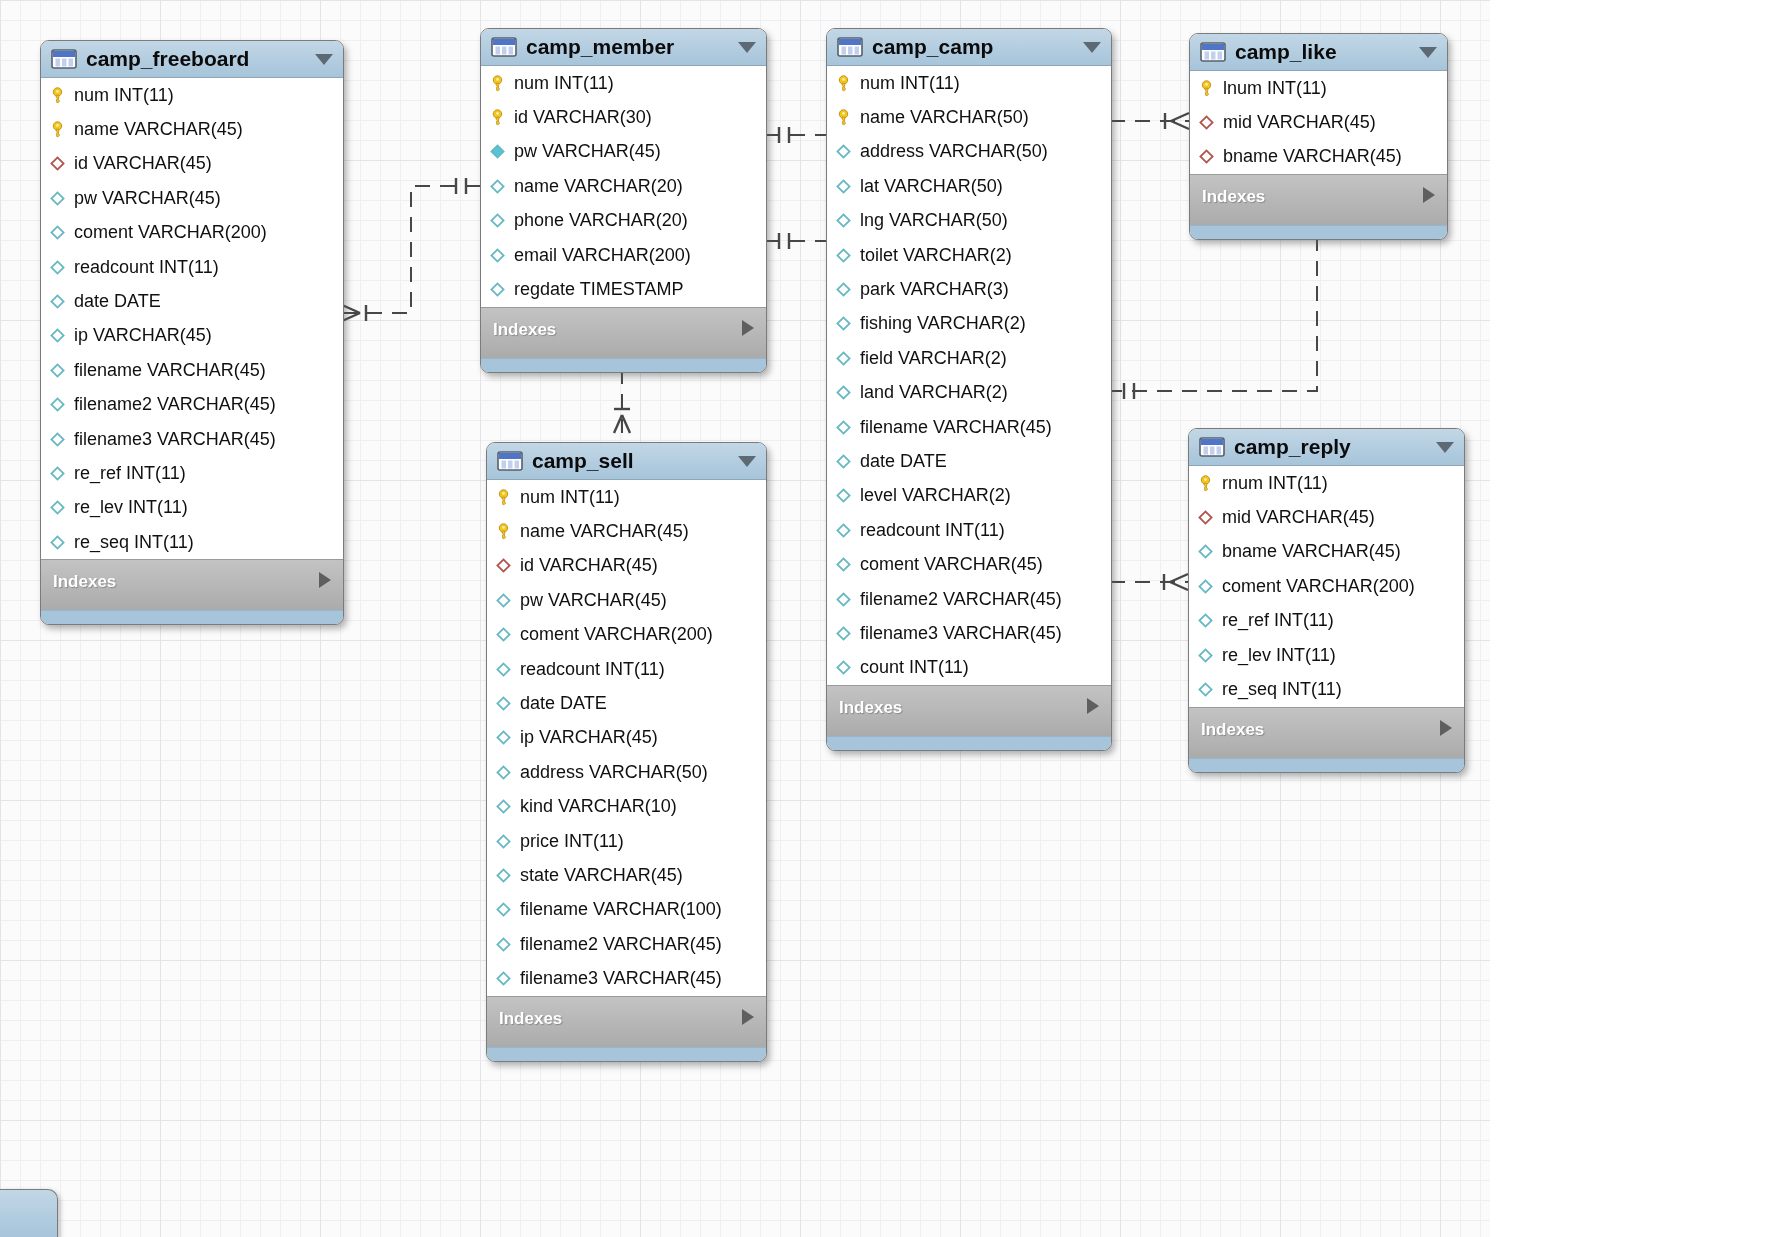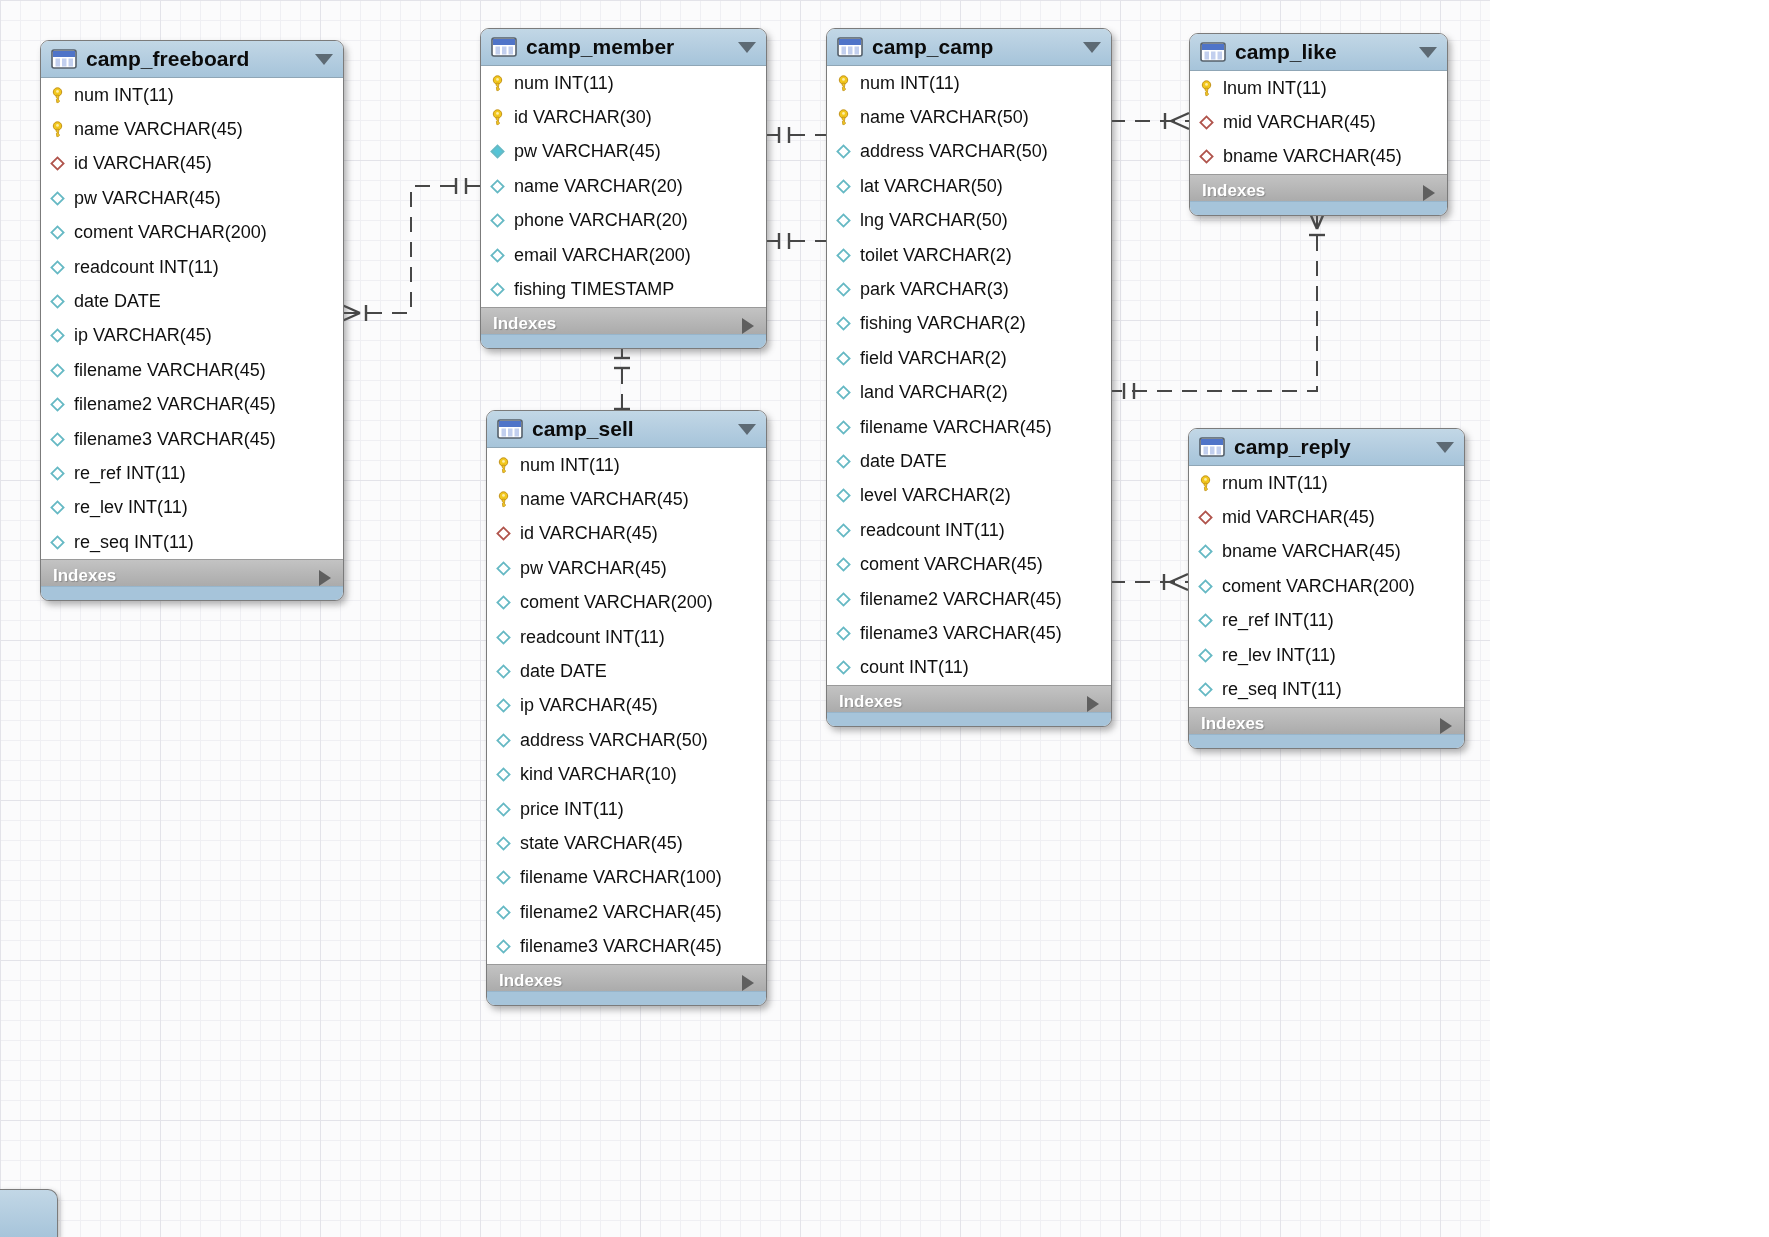--- a/index.html
+++ b/index.html
@@ -32,21 +32,21 @@
     margin-left:auto;width:0;height:0;flex:0 0 auto;
     border-left:9px solid transparent;border-right:9px solid transparent;
     border-top:11px solid #5d6a74;cursor:pointer;
   }
   .rows{background:#fff;}
   .row{height:34.4px;display:flex;align-items:center;padding:0 6px 0 8px;gap:8px;white-space:nowrap;}
   .clabel{font-size:18px;color:#101010;}
   .cicon{width:17px;height:17px;display:inline-block;flex:0 0 auto;}
   .idx{
     height:26px;background:linear-gradient(#c3c3c3,#ababab);
-    display:flex;align-items:flex-end;padding:0 12px;
+    display:flex;align-items:flex-start;padding:12px 12px;
     border-top:1px solid #9a9a9a;
     gap:12px;
   }
   .idx-label{
     font-size:17px;font-weight:bold;color:#fff;text-shadow:1px 1px 1px #8a8a8a;
   }
   .expand{
     margin-left:auto;width:0;height:0;
     border-top:8px solid transparent;border-bottom:8px solid transparent;
     border-left:12px solid #5f5f5f;cursor:pointer;
@@ -274,30 +274,30 @@
         <div class="row">
           <span class="cicon"><svg viewBox="0 0 17 17" width="17" height="17">
               <rect x="4.2" y="4.2" width="8.6" height="8.6" fill="#ffffff" stroke="#66b9c4" stroke-width="1.8" transform="rotate(45 8.5 8.5)"></rect>
             </svg></span>
           <span class="clabel">email VARCHAR(200)</span>
         </div>
         <div class="row">
           <span class="cicon"><svg viewBox="0 0 17 17" width="17" height="17">
               <rect x="4.2" y="4.2" width="8.6" height="8.6" fill="#ffffff" stroke="#66b9c4" stroke-width="1.8" transform="rotate(45 8.5 8.5)"></rect>
             </svg></span>
-          <span class="clabel">fishing TIMESTAMP</span>
+          <span class="clabel">regdate TIMESTAMP</span>
         </div>
       </div>
     <div class="idx">
       <span class="idx-label">Indexes</span>
       <span class="expand"></span>
     </div>
     <div class="strip"></div>
   </div>
-    <div class="table-card" style="left: 486px; top: 410px; width: 279px;">
+    <div class="table-card" style="left: 486px; top: 442px; width: 279px;">
     <div class="hdr">
       <span class="ticon">
         <svg viewBox="0 0 26 20" width="26" height="20">
           <rect x="1" y="1" width="24" height="18" rx="2" fill="#ffffff" stroke="#55606b" stroke-width="1.6"></rect>
           <rect x="2" y="2" width="22" height="6" fill="#4f74c8"></rect>
           <rect x="4.5" y="9.5" width="4.5" height="8" fill="#c2cfee"></rect>
           <rect x="11" y="9.5" width="4.5" height="8" fill="#c2cfee"></rect>
           <rect x="17.5" y="9.5" width="4.5" height="8" fill="#c2cfee"></rect>
         </svg>
       </span>

